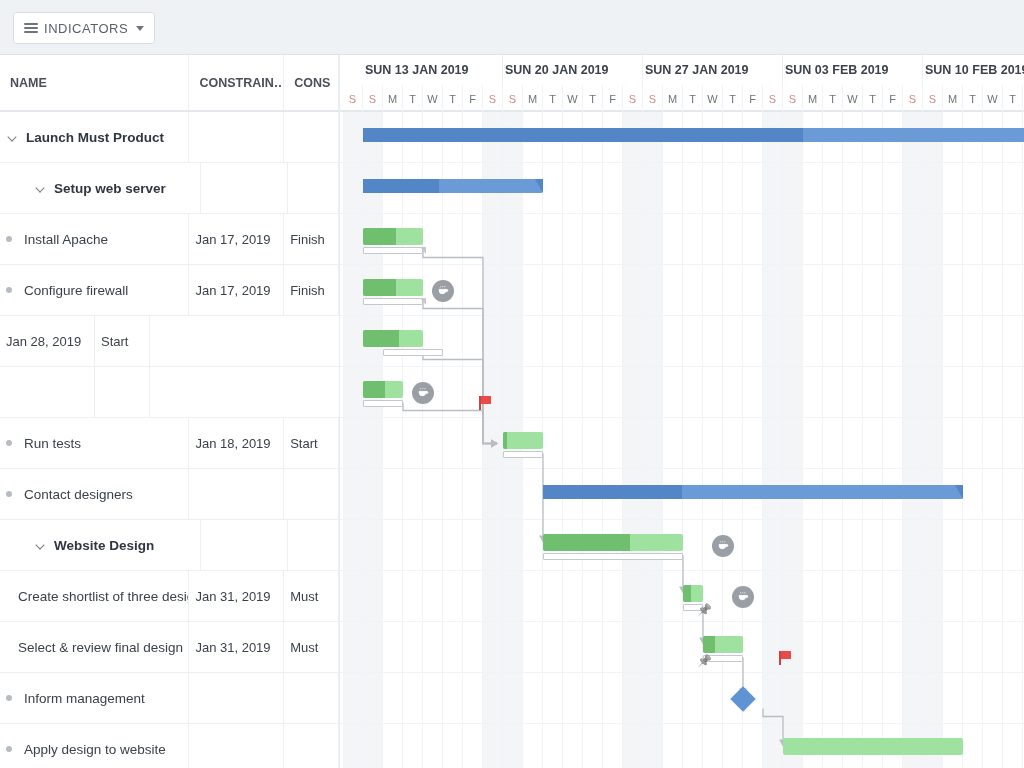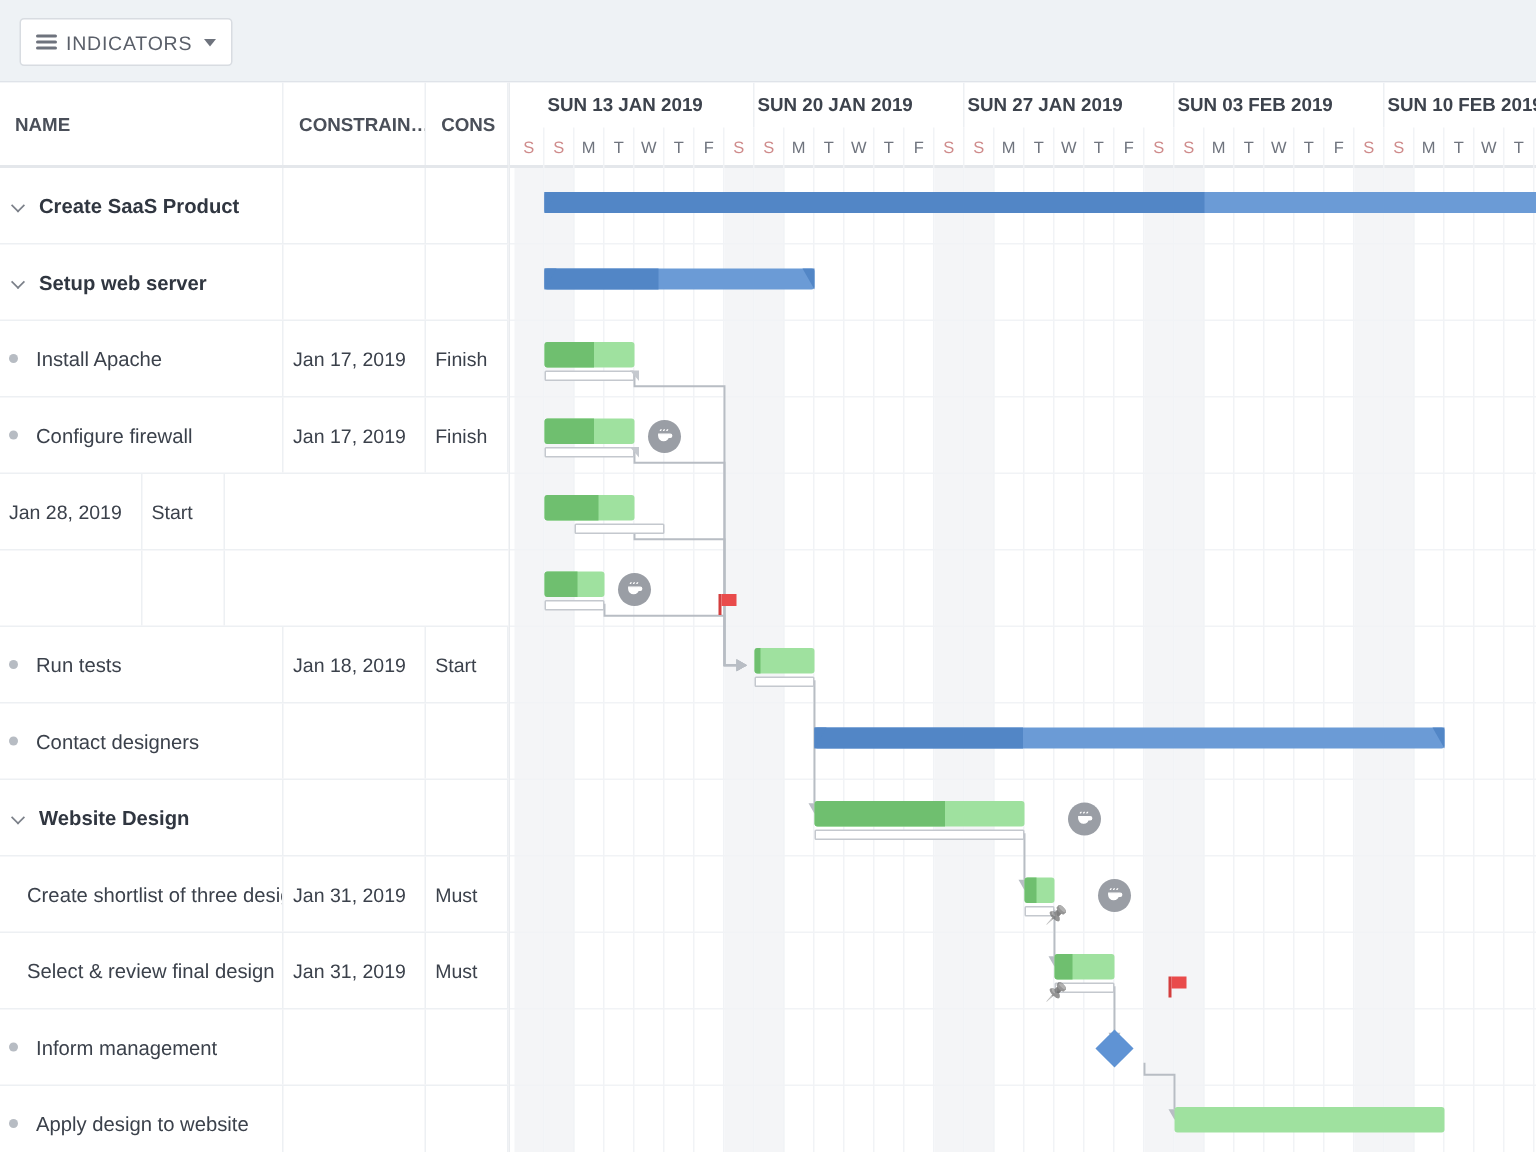--- a/index.html
+++ b/index.html
@@ -26,21 +26,21 @@
 
   .rows { }
   .row { height:51px; border-bottom:1px solid #edf0f3; display:flex; font-size:13.5px; color:#3b414b;}
   .row .cell { border-right:1px solid #edf0f3; display:flex; align-items:center; padding:0 6px; }
   .row .cell-name { width:190px; overflow:hidden; white-space:nowrap;}
   .row .cell-c1 { width:95px; color:#3b414b; white-space:nowrap; overflow:hidden; text-overflow:ellipsis; font-size:13px;}
   .row .cell-c2 { width:55px; color:#3b414b; white-space:nowrap; overflow:hidden; font-size:13px;}
   .chev { width:12px; height:12px; border:solid #7b8089; border-width:0 2px 2px 0; display:inline-block; transform:rotate(45deg) scale(.55); margin-right:8px;}
   .bullet { width:6px; height:6px; border-radius:50%; background:#b7bcc3; display:inline-block; margin-right:12px;}
   .indent1 { padding-left:14px; }
-  .indent2 { padding-left:38px; }
+  .indent2 { padding-left:38px;margin-left:28px; }
   .indent3 { padding-left:60px; }
   .task-label.bold { font-weight:700; color:#303640;}
   .task-label.semi { font-weight:600; color:#303640;}
 
   
   .timeline { position:absolute; left:340px; top:0; right:0; bottom:0; overflow:hidden;}
   .tl-header { height:57px; border-bottom:2px solid #e4e7eb; position:relative;}
   .weeks { position:absolute; left:0; top:0; height:30px; width:100%;}
   .week { position:absolute; top:0; height:30px; display:flex; align-items:center; padding-left:2px; font-size:12.5px; color:#3c424c; font-weight:600; border-right:1px solid #edf0f3;}
   .days { position:absolute; left:0; top:30px; height:27px; width:100%; display:flex;}
@@ -96,21 +96,21 @@
   <div class="grid-left">
     <div class="header">
       <div class="col col-name">NAME</div>
       <div class="col col-c1">CONSTRAIN…</div>
       <div class="col col-c2">CONS</div>
     </div>
     <div class="rows" id="left-rows">
         <div class="row">
           <div class="cell cell-name indent1">
             <span class="chev"></span>
-            <span class="task-label bold">Create SaaS Product</span>
+            <span class="task-label bold">Launch Must Product</span>
           </div>
           <div class="cell cell-c1"></div>
           <div class="cell cell-c2"></div>
         </div>
         <div class="row">
           <div class="cell cell-name indent2">
             <span class="chev"></span>
             <span class="task-label semi">Setup web server</span>
           </div>
           <div class="cell cell-c1"></div>

